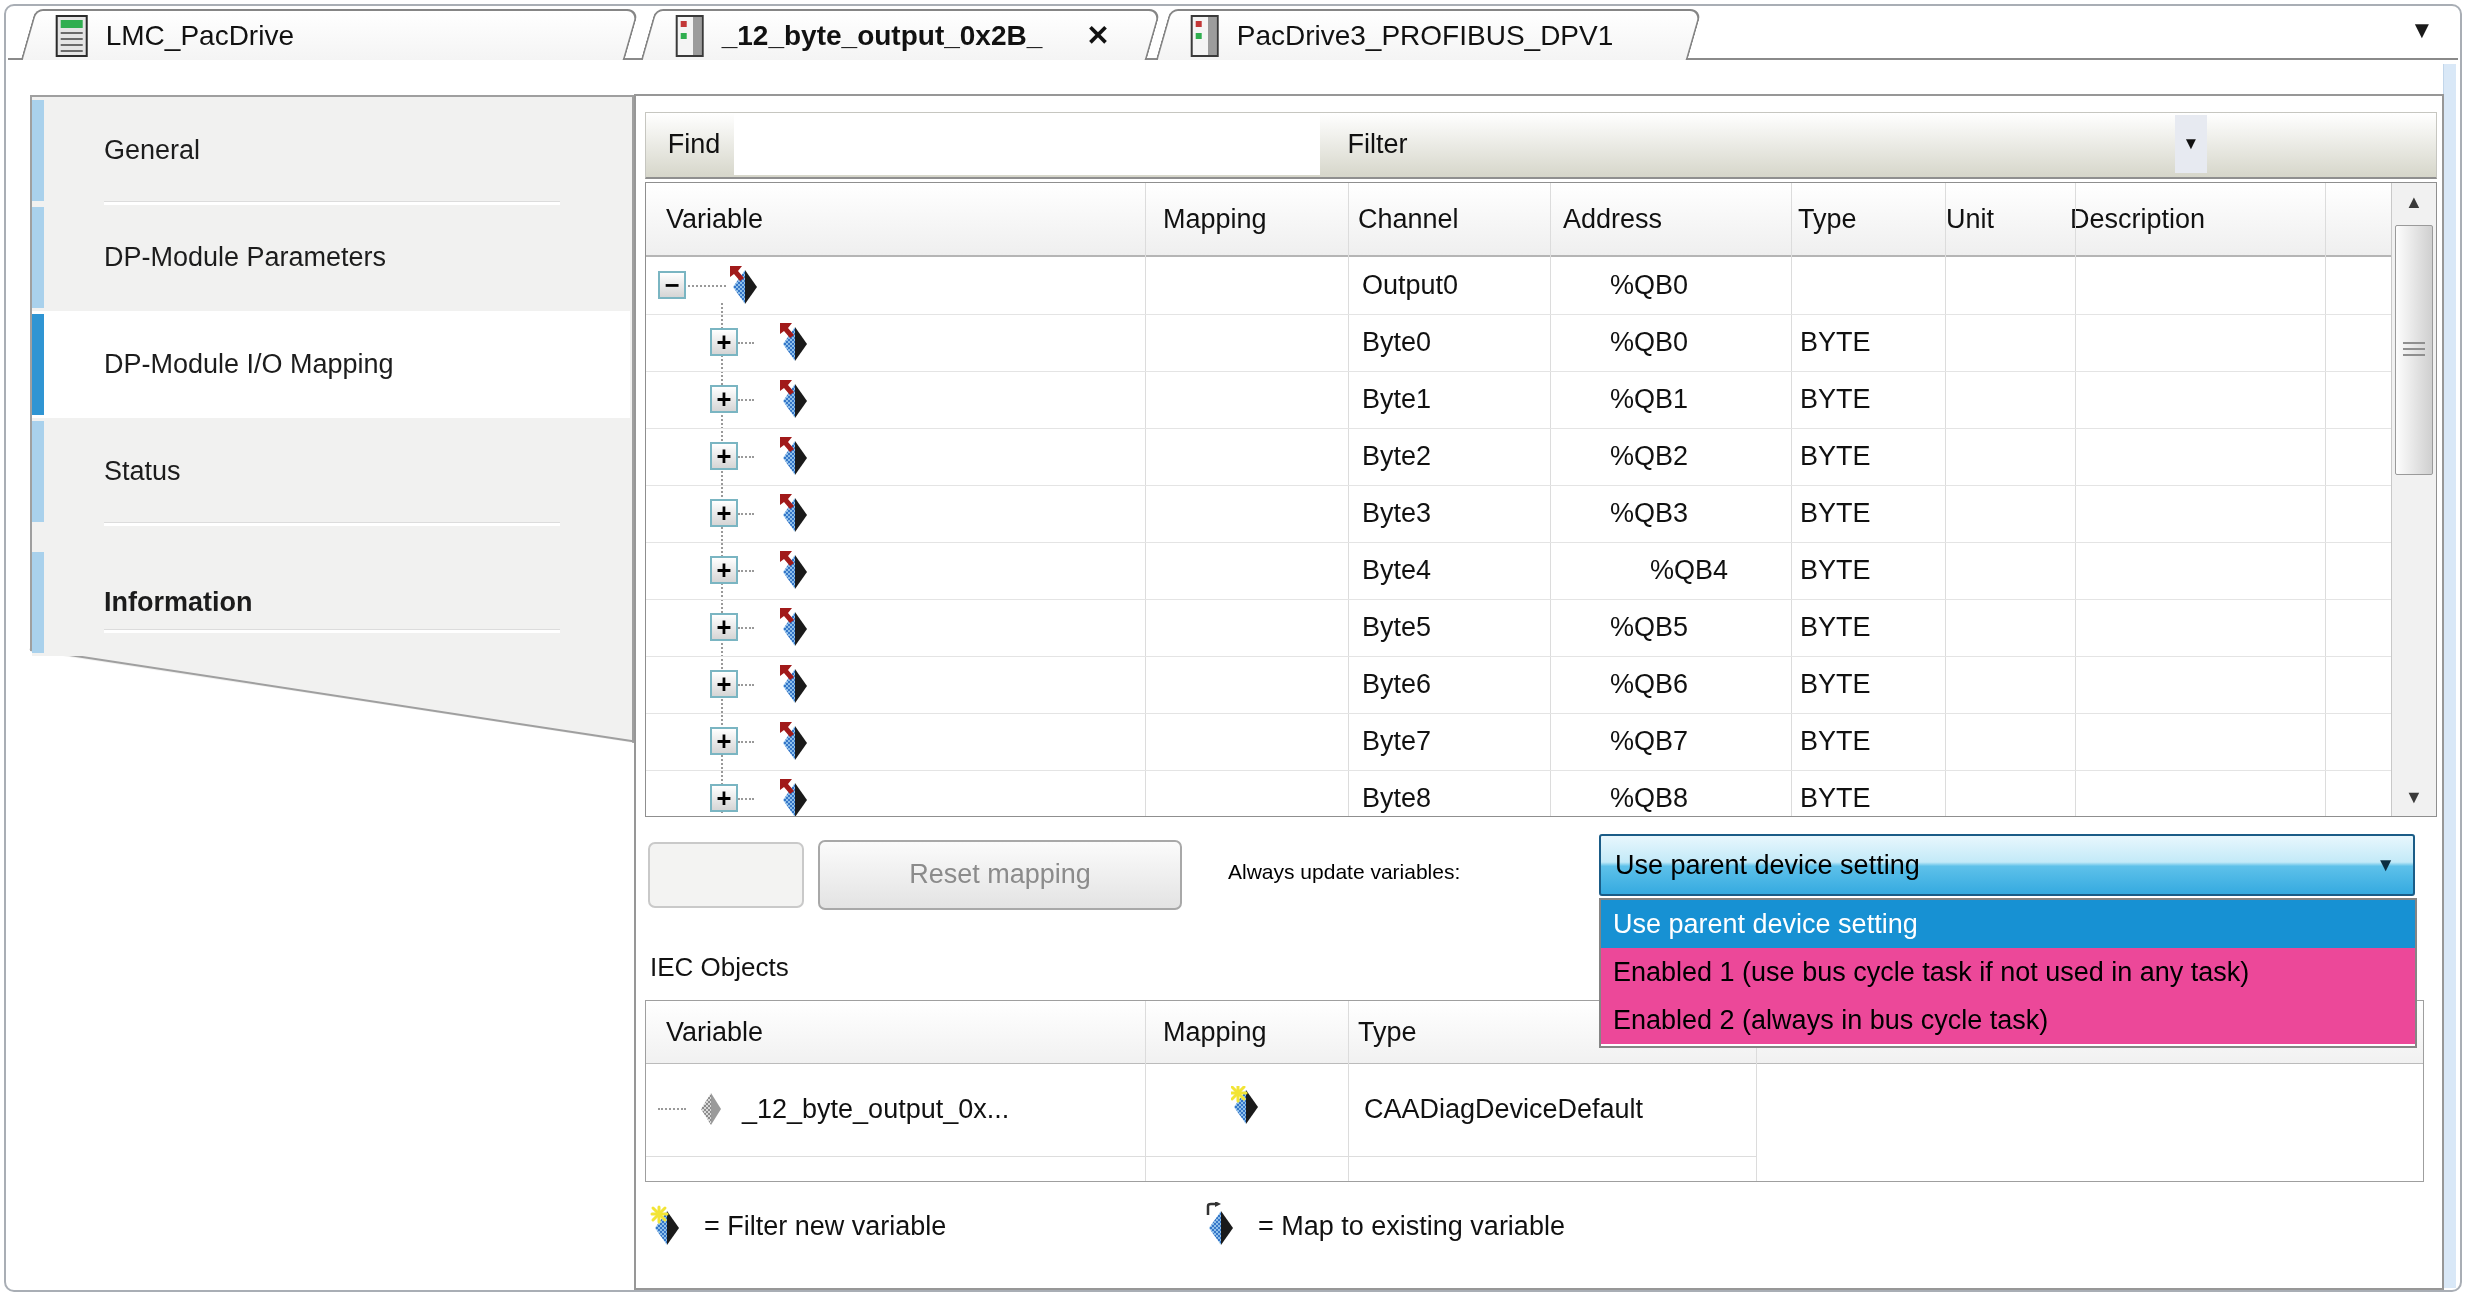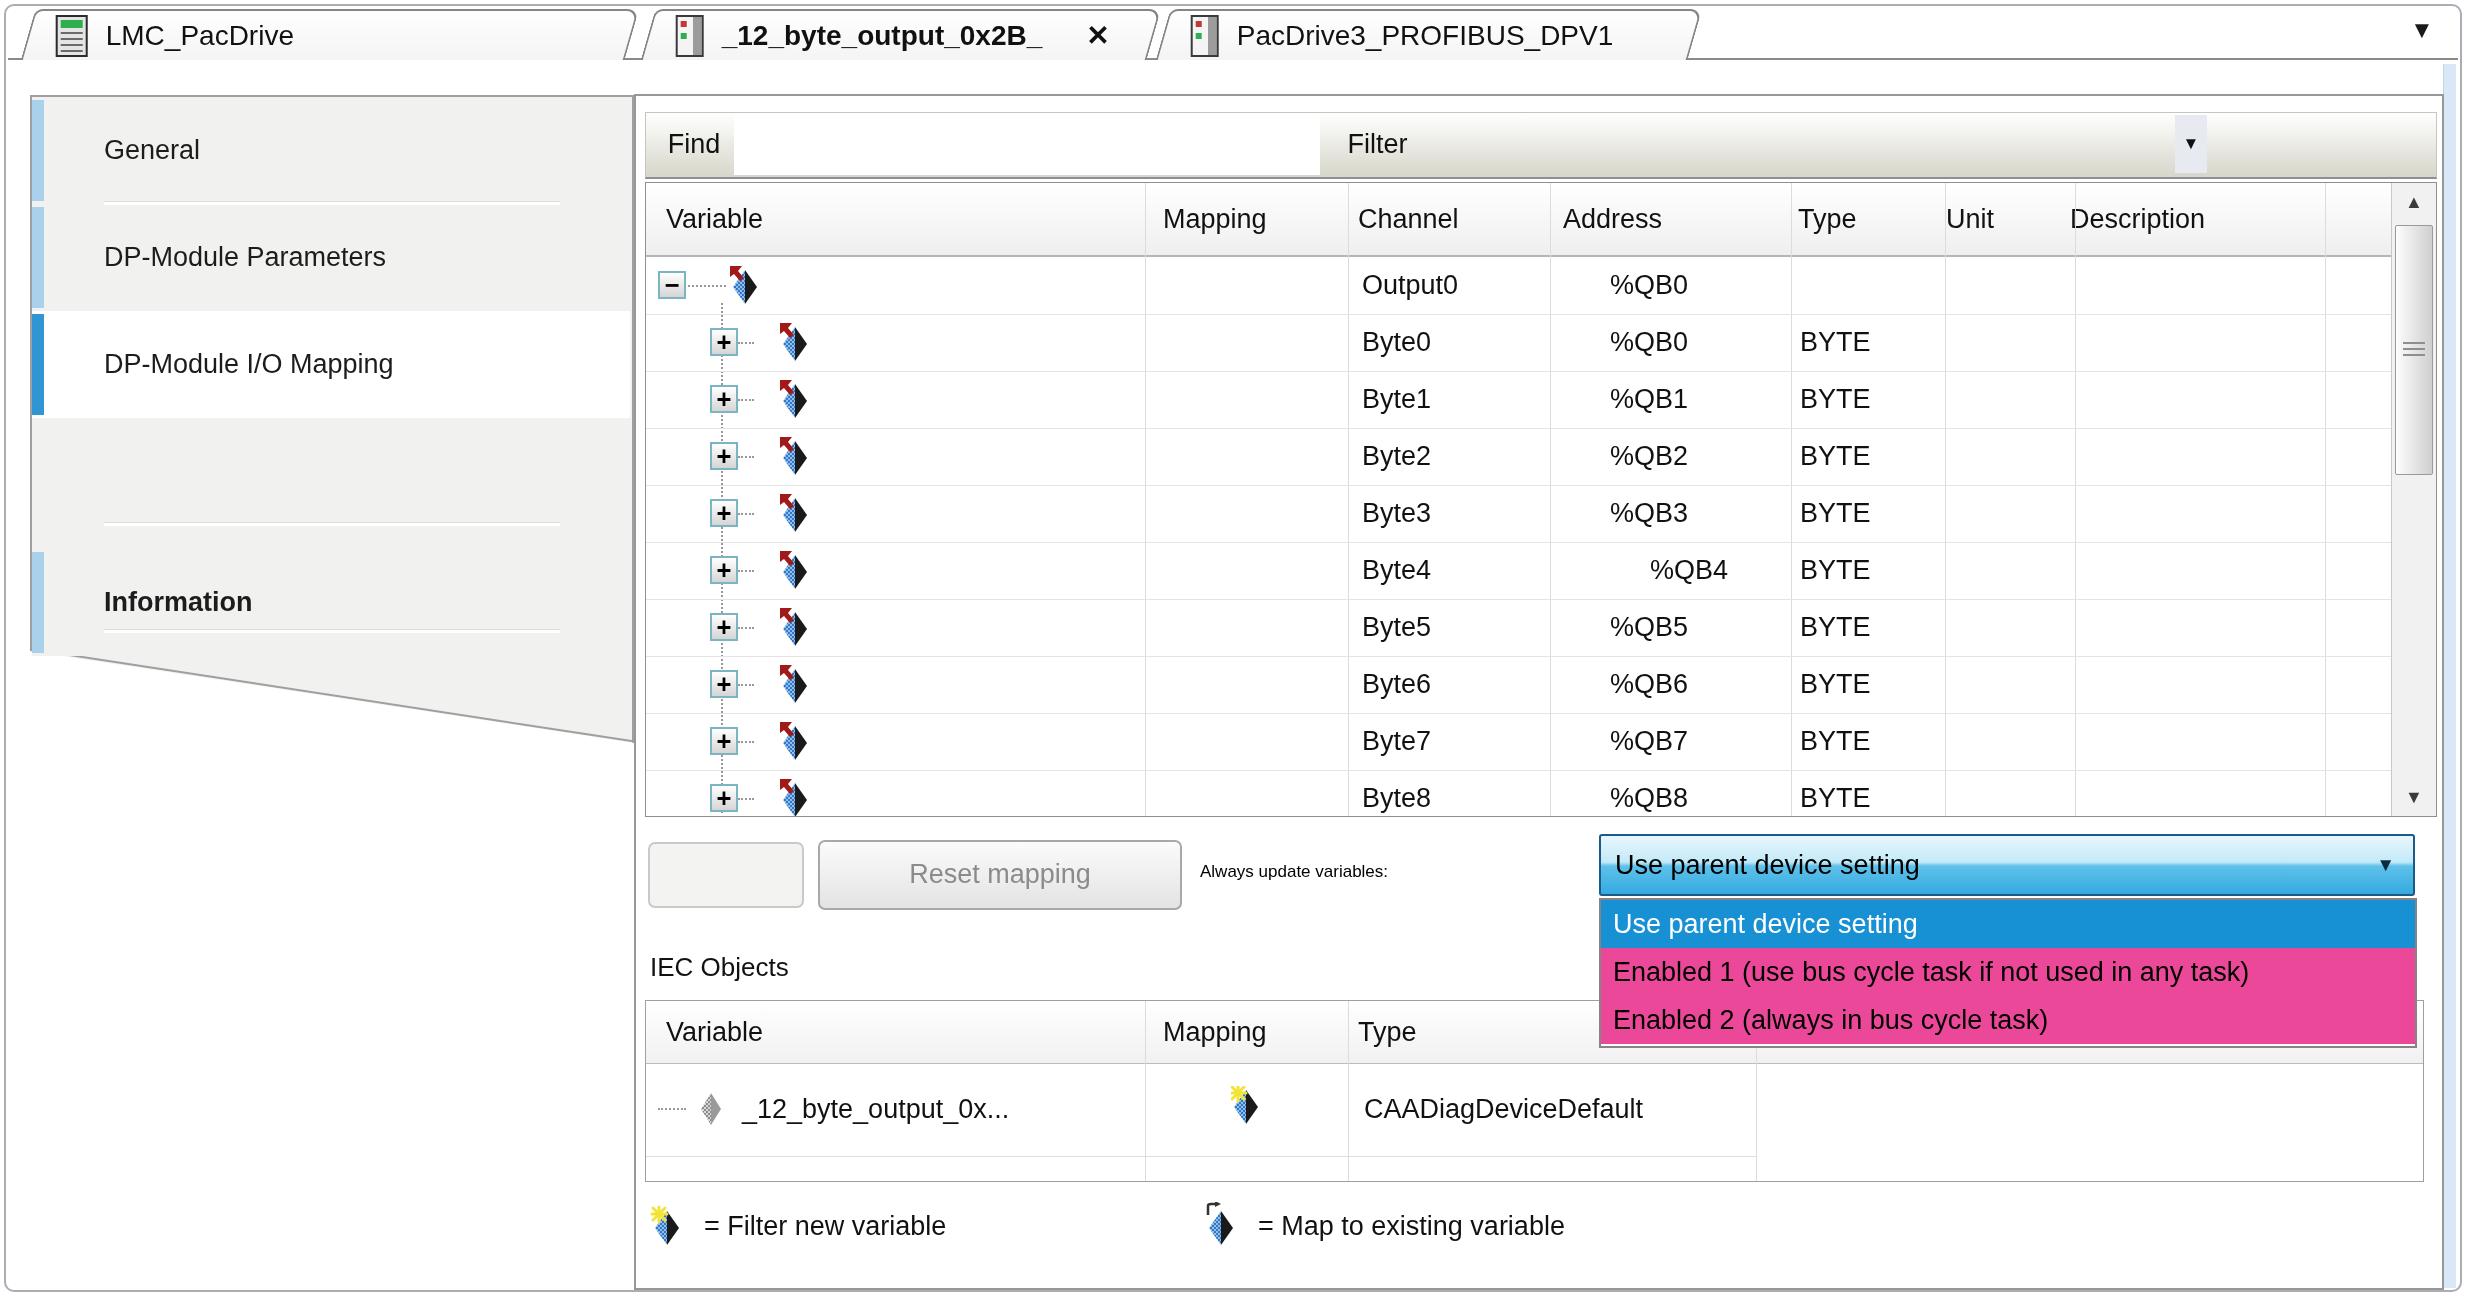--- a/index.html
+++ b/index.html
@@ -62,21 +62,21 @@
   
   .sbar{position:absolute;top:0;bottom:0;right:0;width:44px;background:#f1f1f1;border-left:1px solid #c9c9c9;}
   .sbtn{position:absolute;left:0;right:0;height:38px;text-align:center;color:#3a3a3a;font-size:18px;line-height:38px;}
   .sthumb{position:absolute;left:3px;right:3px;top:42px;height:248px;border:1px solid #9a9a9a;border-radius:2px;background:linear-gradient(to right,#fdfdfd,#cfcfcf);}
   .sgrip{position:absolute;left:7px;right:7px;top:50%;margin-top:-8px;height:16px;background:repeating-linear-gradient(#8f8f8f 0 2px,transparent 2px 6px);}
 
   
   .btn{position:absolute;box-sizing:border-box;border-radius:7px;}
   .btn-empty{left:12px;top:746px;width:156px;height:66px;background:#f3f3f2;border:2px solid #c9c9c9;}
   .btn-reset{left:182px;top:744px;width:364px;height:70px;background:linear-gradient(#fbfbfb,#e3e3e3);border:2px solid #a8a8a8;color:#8b8b8b;font-size:27px;text-align:center;line-height:64px;}
-  .au-label{position:absolute;left:564px;top:744px;height:64px;line-height:64px;font-size:17px;color:#000;text-align:right;}
+  .au-label{position:absolute;left:592px;top:744px;height:64px;line-height:64px;font-size:21px;color:#000;text-align:right;}
   .combo{position:absolute;left:963px;top:738px;width:816px;height:62px;box-sizing:border-box;border:2px solid #1a5c87;border-radius:3px;background:linear-gradient(#e8f7fd 0%,#c3eaf8 45%,#5ec1ea 52%,#35aae0 100%);font-size:27px;line-height:58px;padding-left:14px;color:#000;}
   .combo-arrow{position:absolute;right:18px;top:0;line-height:58px;font-size:19px;color:#0b2c40;}
   .dlist{position:absolute;left:963px;top:802px;width:818px;height:150px;box-sizing:border-box;background:#fff;border:2px solid #858585;z-index:20;}
   .ditem{height:48px;line-height:48px;font-size:27px;padding-left:12px;white-space:nowrap;color:#000;background:#ec4899;}
   .ditem.selected{background:#1791d3;color:#fff;}
 
   
   .iec-title{position:absolute;left:14px;top:856px;font-size:26px;color:#111;}
   .iectable{position:absolute;left:9px;top:904px;width:1777px;height:180px;border:1px solid #9f9f9f;background:#fff;}
   .iec-header{position:absolute;left:0;right:0;top:0;height:62px;background:linear-gradient(#ffffff,#f1f1f1);border-bottom:1px solid #bbbbbb;}
@@ -163,20 +163,24 @@
     <span class="side-strip"></span>
     <span class="side-label">General</span>
   </div>
   <div class="side-item" style="top:109px;">
     <span class="side-strip"></span>
     <span class="side-label">DP-Module Parameters</span>
   </div>
   <div class="side-item selected" style="top:216px;">
     <span class="side-strip"></span>
     <span class="side-label">DP-Module I/O Mapping</span>
+  </div>
+  <div class="side-item" style="top:323px;">
+    <span class="side-strip"></span>
+    <span class="side-label">Status</span>
   </div>
   <div class="side-item" style="top:454px;font-weight:bold;">
     <span class="side-strip"></span>
     <span class="side-label">Information</span>
   </div>
   <div class="side-sep" style="top:107px;"></div>
   <div class="side-sep" style="top:428px;"></div>
   <div class="side-sep" style="top:535px;"></div>
 </div>
 

